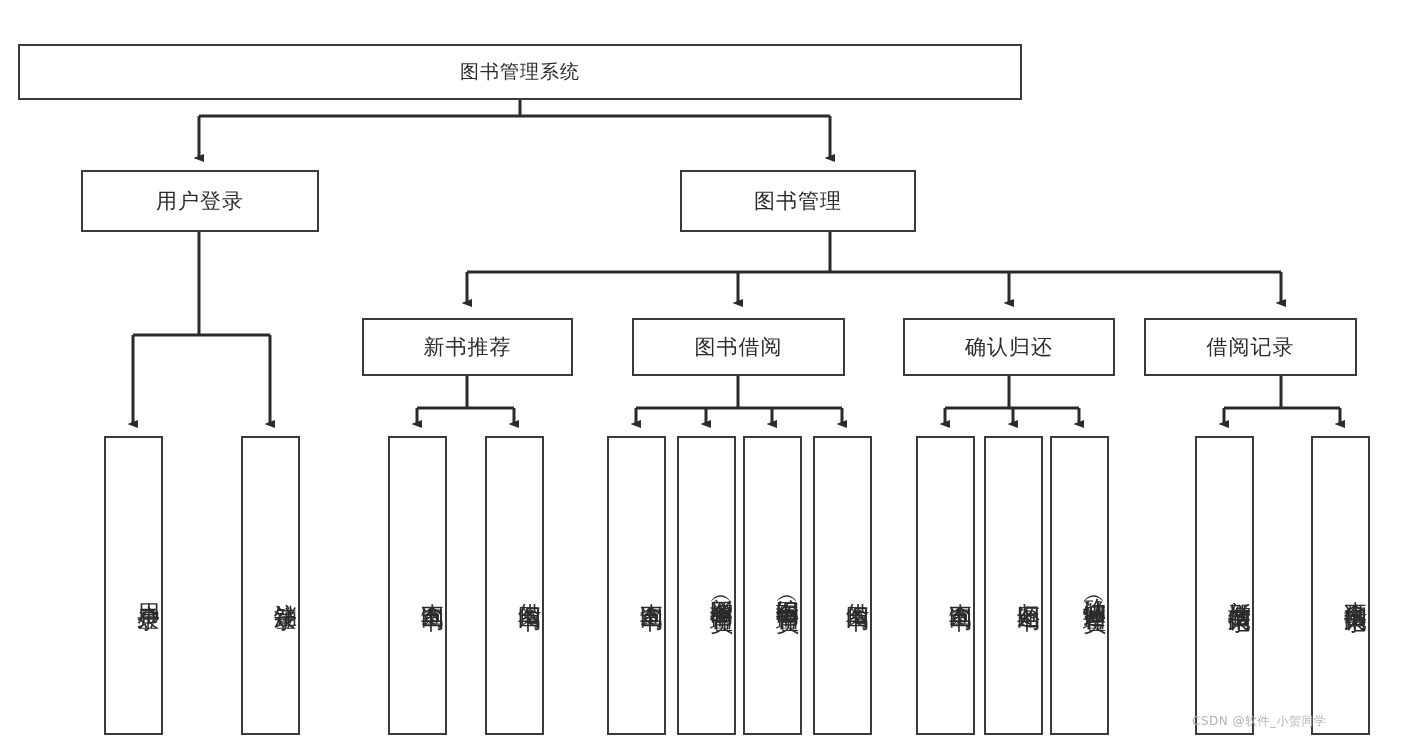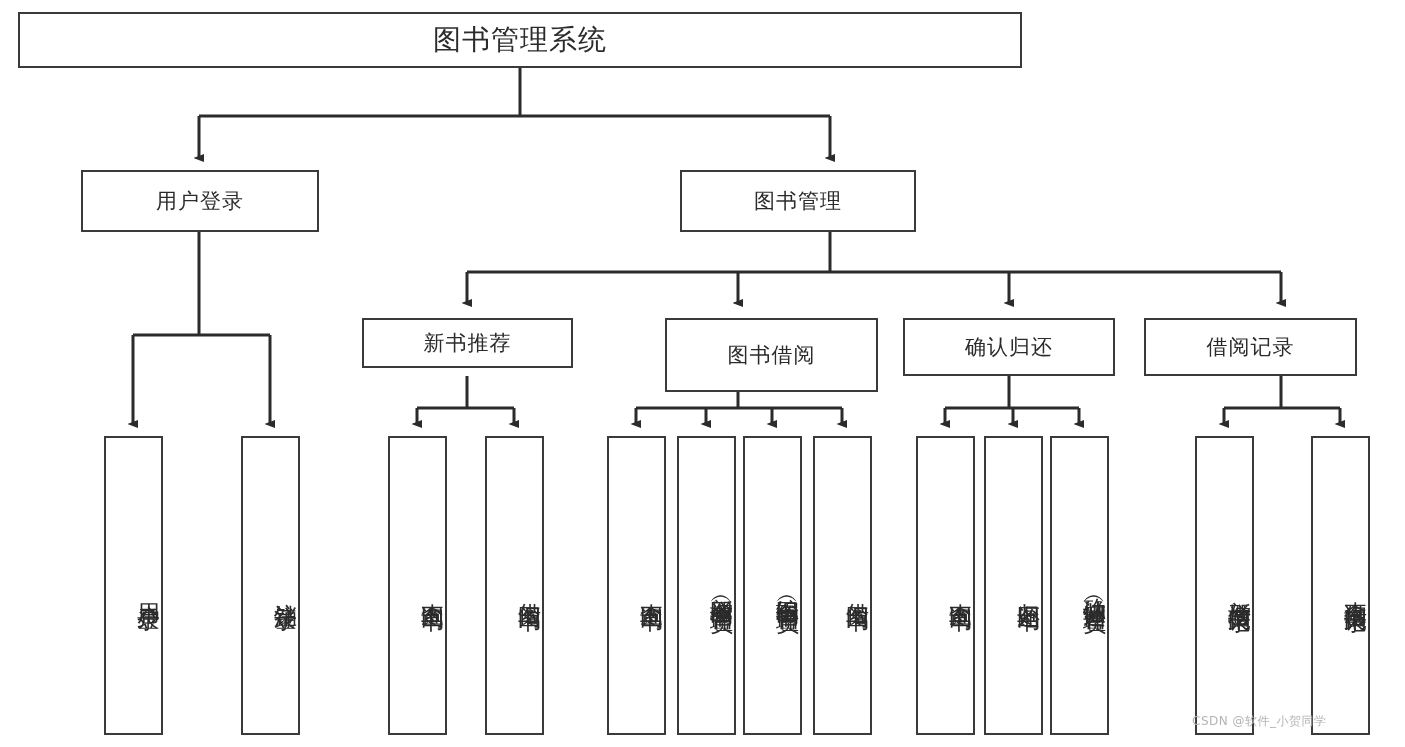--- a/index.html
+++ b/index.html
@@ -46,21 +46,21 @@
     letter-spacing: 2px;
     padding-top: 6px;
     align-items: flex-start;
     justify-content: center;
   }
   .node.v .vtext {
     writing-mode: vertical-rl;
     text-orientation: upright;
     line-height: 1.06;
   }
-  .node.root { font-size: 28px; }
+  .node.root { font-size: 19px; margin-top: 32px; }
   .watermark {
     position: absolute;
     left: 1192px;
     top: 713px;
     font-size: 12px;
     color: #b4b4b4;
     white-space: nowrap;
     letter-spacing: 0.5px;
   }
 </style>
@@ -123,24 +123,24 @@
     <span>图书管理系统</span>
   </div>
 
   <div class="node h" style="left:81px; top:170px; width:238px; height:62px;">
     <span>用户登录</span>
   </div>
   <div class="node h" style="left:680px; top:170px; width:236px; height:62px;">
     <span>图书管理</span>
   </div>
 
-  <div class="node h" style="left:362px; top:318px; width:211px; height:50px;">
+  <div class="node h" style="left:362px; top:318px; width:211px; height:58px;">
     <span>新书推荐</span>
   </div>
-  <div class="node h" style="left:665px; top:318px; width:213px; height:74px;">
+  <div class="node h" style="left:632px; top:318px; width:213px; height:58px;">
     <span>图书借阅</span>
   </div>
   <div class="node h" style="left:903px; top:318px; width:212px; height:58px;">
     <span>确认归还</span>
   </div>
   <div class="node h" style="left:1144px; top:318px; width:213px; height:58px;">
     <span>借阅记录</span>
   </div>
 
   <div class="node v" style="left:104px; top:436px; width:59px; height:299px;">

